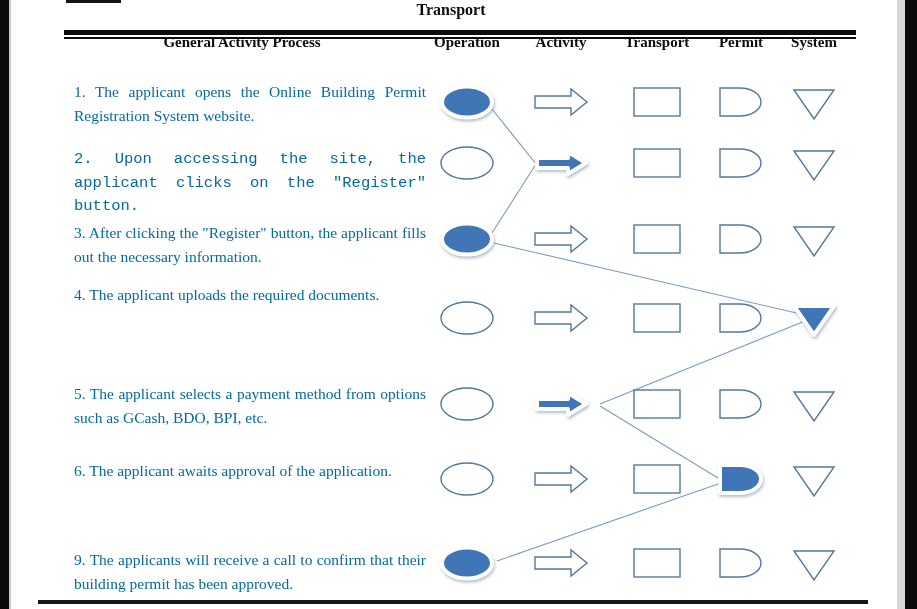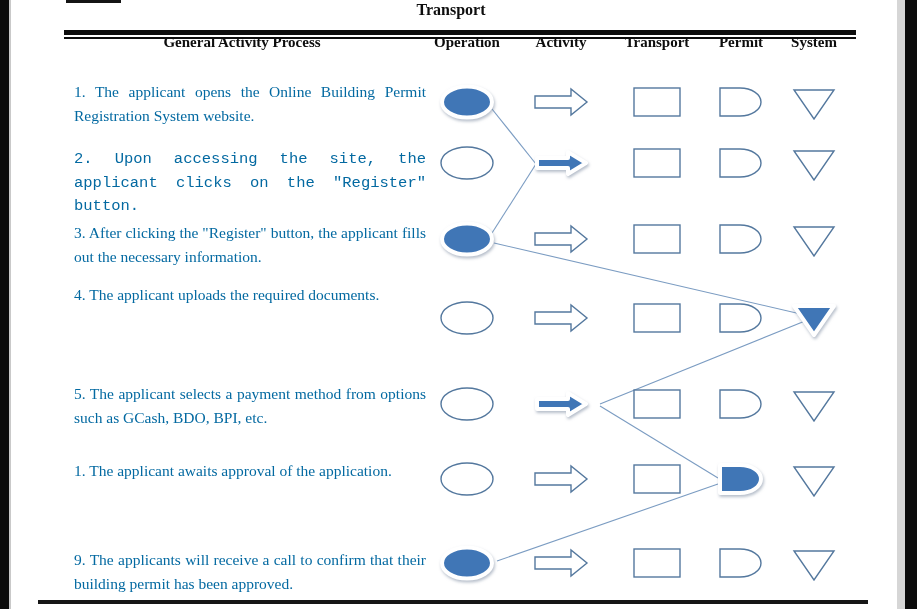--- a/index.html
+++ b/index.html
@@ -167,17 +167,17 @@
       <path d="M794,551 L834,551 L814,580 Z" fill="#ffffff" stroke="#54789e" stroke-width="1.4" stroke-linejoin="miter"></path>
     </g>
   </svg>
 
 <div id="steps">
     <div class="step" style="top: 80px;">1. The applicant opens the Online Building Permit Registration System website.</div>
     <div class="step" style="top: 148px; font-family: Liberation Mono, monospace;">2. Upon accessing the site, the applicant clicks on the "Register" button.</div>
     <div class="step" style="top: 221px;">3. After clicking the "Register" button, the applicant fills out the necessary information.</div>
     <div class="step" style="top: 283px;">4. The applicant uploads the required documents.</div>
     <div class="step" style="top: 382px;">5. The applicant selects a payment method from options such as GCash, BDO, BPI, etc.</div>
-    <div class="step" style="top: 459px;">1. The applicant awaits approval of the application.</div>
+    <div class="step" style="top: 459px;">6. The applicant awaits approval of the application.</div>
     <div class="step" style="top: 548px;">9. The applicants will receive a call to confirm that their building permit has been approved.</div>
   </div>
 
 <div class="bottom-rule"></div>
 
 </body></html>

